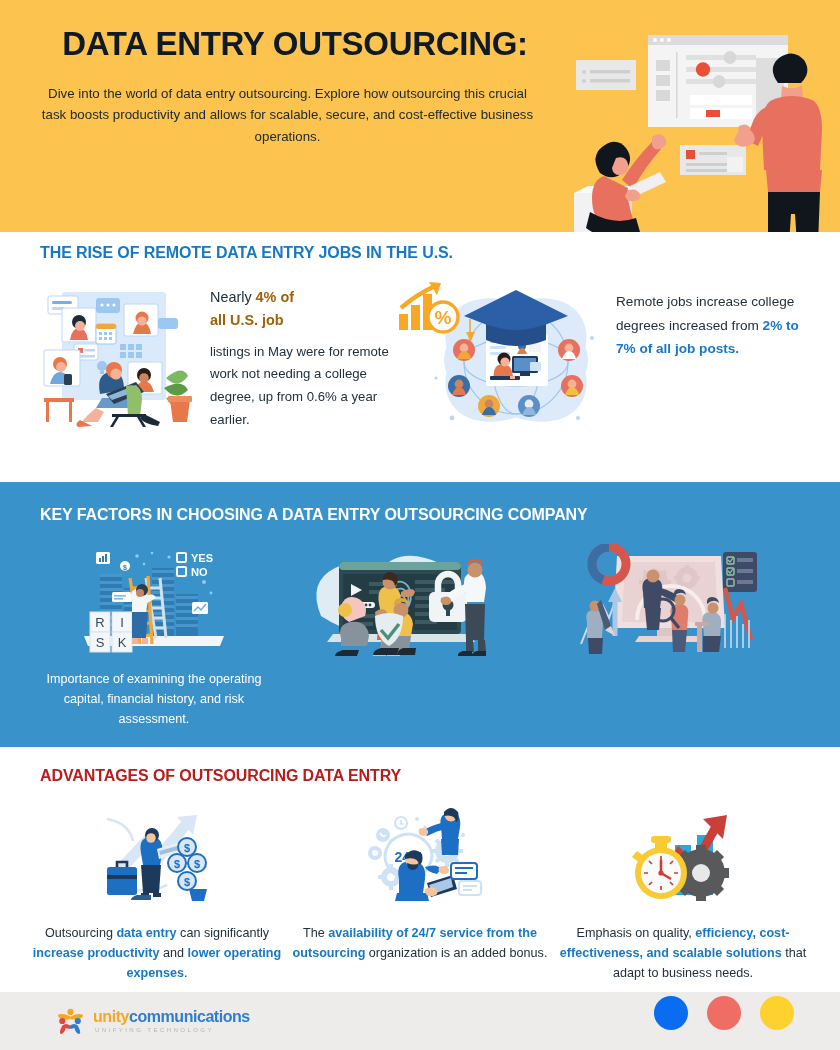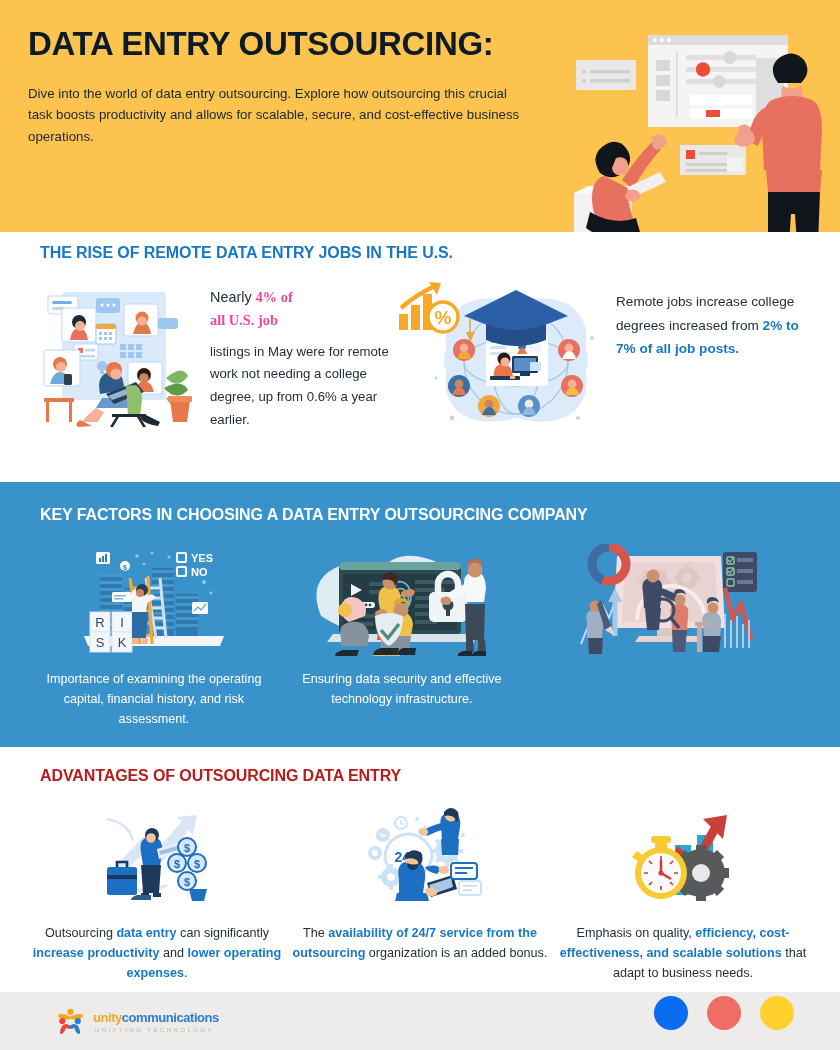--- a/index.html
+++ b/index.html
@@ -13,21 +13,21 @@
   }
   .page { width: 840px; height: 1050px; position: relative; }
 
   
   .hero {
     position: relative;
     height: 232px;
     background: #FCC34F;
     overflow: hidden;
   }
-  .hero-text { position: absolute; left: 28px; top: 26px; width: 510px; z-index: 4; }
+  .hero-text { position: absolute; left: 40px; top: 26px; width: 510px; z-index: 4; text-align: center; }
   .hero-title-1 {
     font-size: 33px; font-weight: bold; color: #0E1B26;
     letter-spacing: -0.3px; line-height: 1.12; white-space: nowrap;
   }
   .hero-title-2 {
     font-size: 33px; font-weight: bold; color: #ffffff;
     letter-spacing: -0.3px; line-height: 1.12; margin-top: 2px; white-space: nowrap;
   }
   .hero-sub {
     margin-top: 20px; font-size: 13.3px; color: #1b2731;
@@ -57,21 +57,21 @@
   .rise-col { display: flex; align-items: flex-start; gap: 10px; }
   .rise-col.left { width: 370px; }
   .rise-col.right { width: 374px; }
   .rise-art { flex: 0 0 auto; }
   .rise-body { font-size: 13.2px; line-height: 1.72; color: #21303c; }
   .txt-wrap-left { width: 180px; position: relative; padding-top: 4px; }
   .txt-wrap-right { width: 190px; padding-top: 8px; font-size: 13.6px; line-height: 1.74; color: #21303c;}
   .txt-wrap-right .hl { color: #1878C6; font-weight: bold; }
   .growth-icon { position: absolute; right: -72px; top: -2px; width: 66px; height: 60px; }
   .lead-line { font-size: 14.4px; line-height: 1.62; color: #21303c; font-weight: normal;}
-  .lead-line .hl { color: #ec4899; font-weight: bold; font-family: Liberation Serif, serif; }
+  .lead-line .hl { color: #a16207; font-weight: bold; }
 
   
   .keyband { background: #3A92CB; height: 265px; position: relative; }
   .keyband h2 { position: absolute; left: 40px; top: 24px; }
   .key-grid {
     position: absolute; left: 30px; top: 62px; width: 780px;
     display: flex; justify-content: space-between;
   }
   .key-card { width: 253px; display: flex; flex-direction: column; align-items: center; }
   .key-art { height: 112px; display: flex; align-items: flex-end; justify-content: flex-end; }
@@ -98,21 +98,21 @@
 
   
   .dots { position: absolute; right: 46px; bottom: 20px; display: flex; gap: 19px; z-index: 5;}
   .dot { width: 34px; height: 34px; border-radius: 50%; }
   .footer {
     position: absolute; left: 0; bottom: 0; width: 840px; height: 58px;
     background: #EDECEA; display: flex; align-items: center;
   }
   .logo-wrap { display: flex; align-items: center; gap: 7px; margin-left: 55px; }
   .logo-text { line-height: 1; }
-  .logo-word { font-size: 13px; font-weight: bold; letter-spacing: -0.45px; }
+  .logo-word { font-size: 16px; font-weight: bold; letter-spacing: -0.45px; }
   .logo-unity { color: #F5A623; }
   .logo-comm { color: #2D7DD2; }
   .logo-tag {
     font-size: 6.1px; color: #b9b4ac; letter-spacing: 2.4px;
     margin-top: 2px; margin-left: 2px;
   }
   svg { display: block; }
 </style>
 </head>
 <body>
@@ -589,21 +589,20 @@
             <path d="M97 62 q8 -8 15 -1 q0 -7 -8 -7 q-8 0 -7 8 Z" fill="#E0A43C"></path>
             <path d="M92 92 q-8 6 -10 14 h30 l2 -14 Z" fill="#86939C"></path>
             <path d="M84 104 q-8 2 -8 7 h24 l2 -7 Z" fill="#1D2A33"></path>
             <path d="M106 104 q-6 2 -6 7 h18 l1 -7 Z" fill="#1D2A33"></path>
             <path d="M78 68 q8 -6 12 0 q2 6 -4 8 q-8 1 -8 -8 Z" fill="#C9926B"></path>
 
             <path d="M78 72 q14 -6 28 0 q0 22 -14 30 q-14 -8 -14 -30 Z" fill="#E6EDF0"></path>
             <path d="M84 86 l7 8 l11 -14" stroke="#4D8E7A" stroke-width="3.4" fill="none"></path>
           </svg>
         </div>
-        <p class="key-cap">Ensuring data security and effective technology infrastructure.</p>
       </div>
 
       <div class="key-card wide">
         <div class="key-art">
           <svg viewBox="0 0 185 112" width="185" height="112">
 
             <path d="M42 12 H146 L150 84 H38 Z" fill="#F0DFDE"></path>
             <path d="M50 18 H140 L143 78 H47 Z" fill="#E8D2D2"></path>
             <rect x="82" y="84" width="22" height="8" fill="#DCC6C6"></rect>
             <path d="M64 92 H122 L126 98 H60 Z" fill="#E8D2D2"></path>

